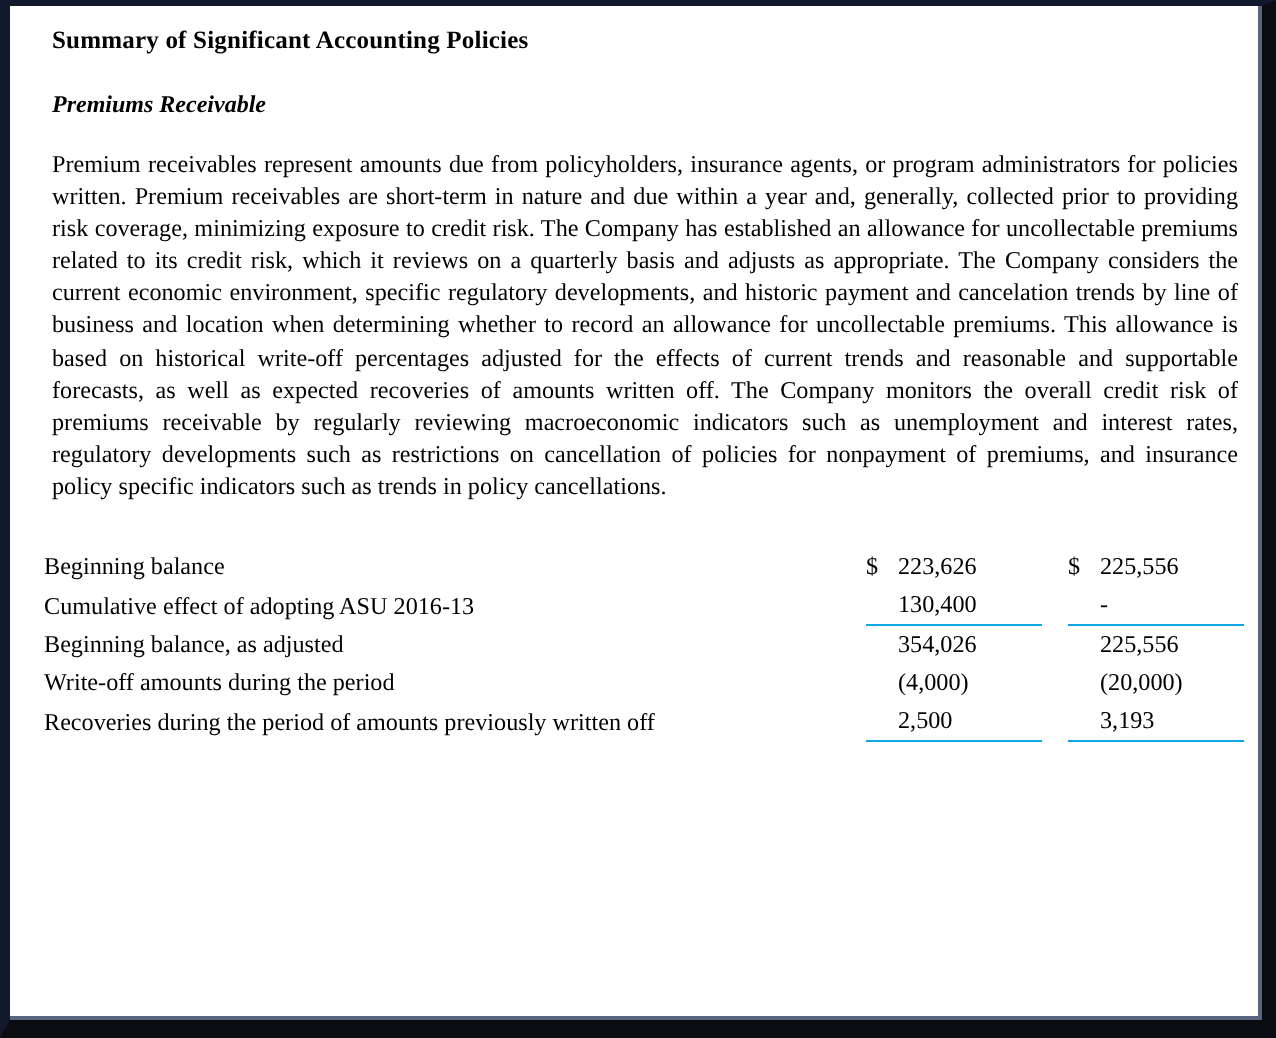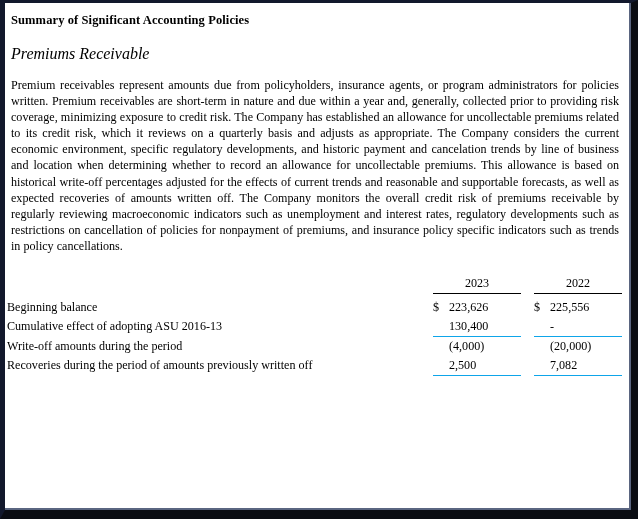--- a/index.html
+++ b/index.html
@@ -26,33 +26,33 @@
     border-right: 7px solid #0a0c12;
     border-bottom: 9px solid #0a0c12;
     background: #ffffff;
   }
   #page {
     position: relative;
     width: 100%;
     height: 100%;
     box-sizing: border-box;
     background: #ffffff;
-    padding: 8px 9px 0 2px;
+    padding: 8px 9px 0 17px;
     box-shadow: inset -2px -2px 0 0 #5a6580;
   }
   .doc-title {
     font-size: 12.5px;
     font-weight: bold;
     color: #000000;
     letter-spacing: 0.1px;
     margin: 2px 0 0 4px;
   }
   .sub-title {
-    font-size: 16px;
-    font-weight: normal;
+    font-size: 12px;
+    font-weight: bold;
     font-style: italic;
     color: #000000;
     margin: 17px 0 1px 4px;
   }
   .body-par {
     font-size: 12.1px;
     line-height: 16.1px;
     color: #000000;
     text-align: justify;
     margin: 14px 3px 0 4px;
@@ -133,26 +133,20 @@
 
     <div class="doc-title">Summary of Significant Accounting Policies</div>
 
     <div class="sub-title">Premiums Receivable</div>
 
     <div class="body-par">Premium receivables represent amounts due from policyholders, insurance agents, or program administrators for policies written. Premium receivables are short-term in nature and due within a year and, generally, collected prior to providing risk coverage, minimizing exposure to credit risk. The Company has established an allowance for uncollectable premiums related to its credit risk, which it reviews on a quarterly basis and adjusts as appropriate. The Company considers the current economic environment, specific regulatory developments, and historic payment and cancelation trends by line of business and location when determining whether to record an allowance for uncollectable premiums. This allowance is based on historical write-off percentages adjusted for the effects of current trends and reasonable and supportable forecasts, as well as expected recoveries of amounts written off. The Company monitors the overall credit risk of premiums receivable by regularly reviewing macroeconomic indicators such as unemployment and interest rates, regulatory developments such as restrictions on cancellation of policies for nonpayment of premiums, and insurance policy specific indicators such as trends in policy cancellations.</div>
 
 
     <table id="balance-table">
       <thead>
-        <tr>
-          <th class="hdr-spacer"></th>
-          <th class="hdr-year" colspan="2">2023</th>
-          <th class="gap"></th>
-          <th class="hdr-year" colspan="2">2022</th>
-        </tr>
         <tr class="rowpad">
           <td></td>
           <td></td>
           <td></td>
           <td></td>
           <td></td>
           <td></td>
         </tr>
       </thead>
       <tbody>
@@ -168,38 +162,46 @@
 
         <tr class="rule-bottom-single">
           <td class="lbl indent">Cumulative effect of adopting ASU 2016-13</td>
           <td class="cur"></td>
           <td class="num">130,400</td>
           <td class="gap"></td>
           <td class="cur"></td>
           <td class="num">-</td>
         </tr>
 
+        <tr>
+          <td class="lbl">Beginning balance, as adjusted</td>
+          <td class="cur"></td>
+          <td class="num">354,026</td>
+          <td class="gap"></td>
+          <td class="cur"></td>
+          <td class="num">225,556</td>
+        </tr>
 
 
         <tr>
           <td class="lbl indent">Write-off amounts during the period</td>
           <td class="cur"></td>
           <td class="num">(4,000)</td>
           <td class="gap"></td>
           <td class="cur"></td>
           <td class="num">(20,000)</td>
         </tr>
 
         <tr class="rule-bottom-single">
           <td class="lbl indent">Recoveries during the period of amounts previously written off</td>
           <td class="cur"></td>
           <td class="num">2,500</td>
           <td class="gap"></td>
           <td class="cur"></td>
-          <td class="num">7,082</td>
+          <td class="num">3,193</td>
         </tr>
 
 
       </tbody>
     </table>
 
   </div>
 </div>
 
 </body></html>

